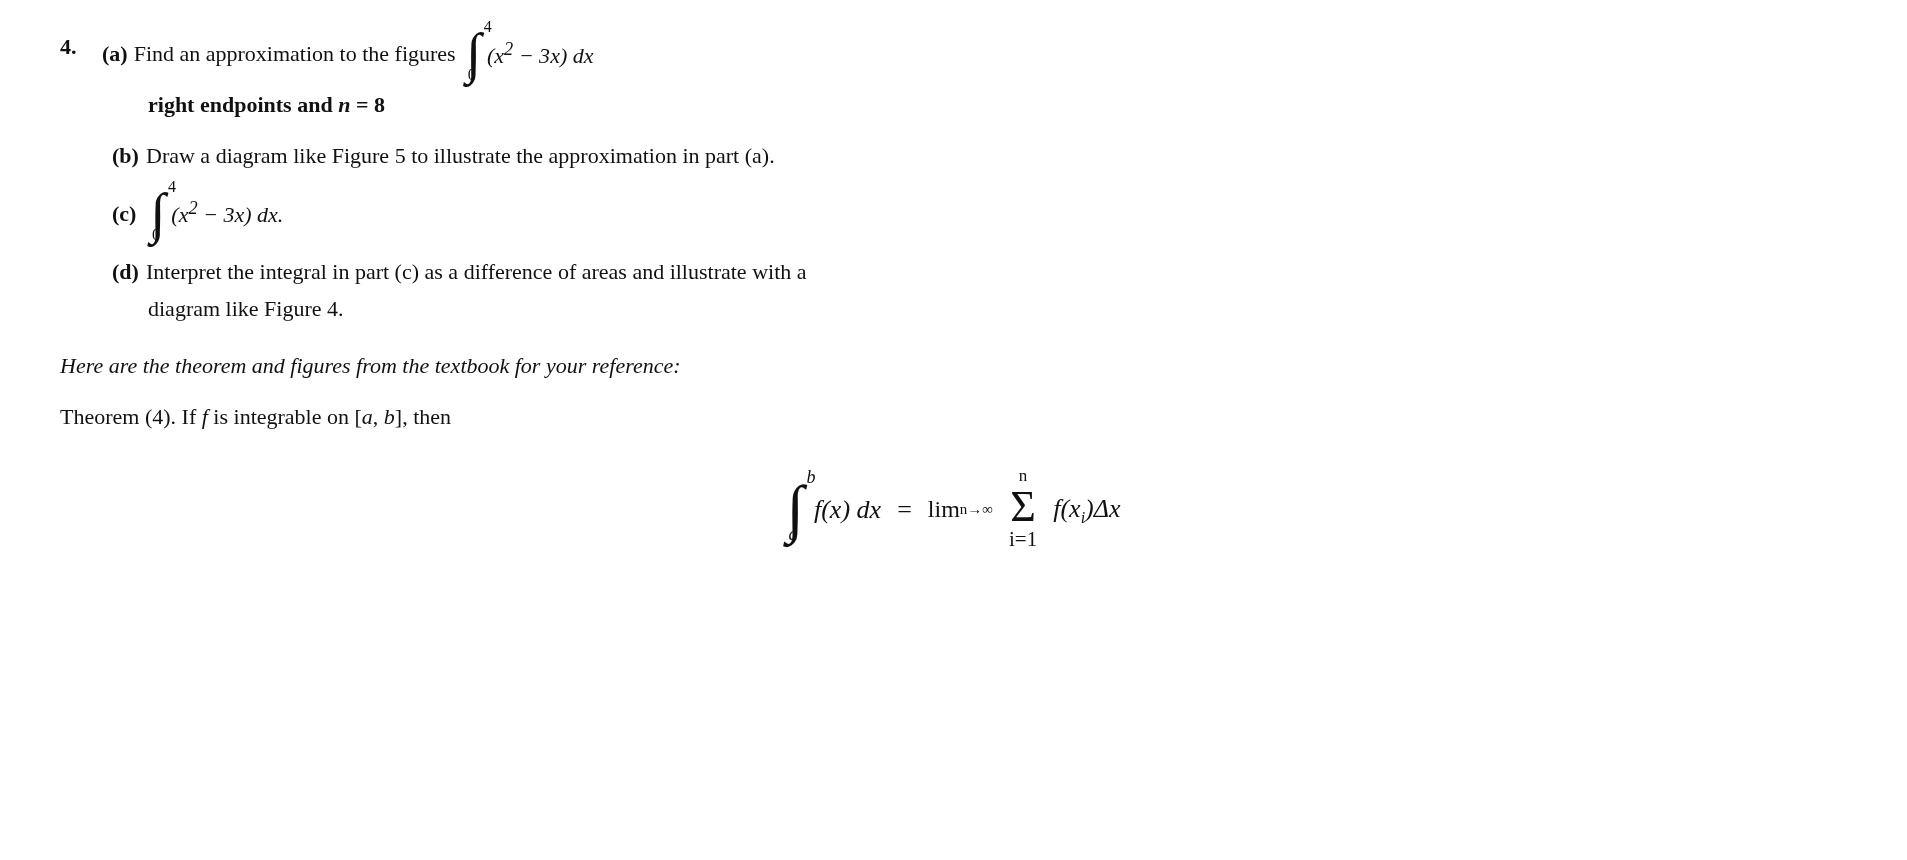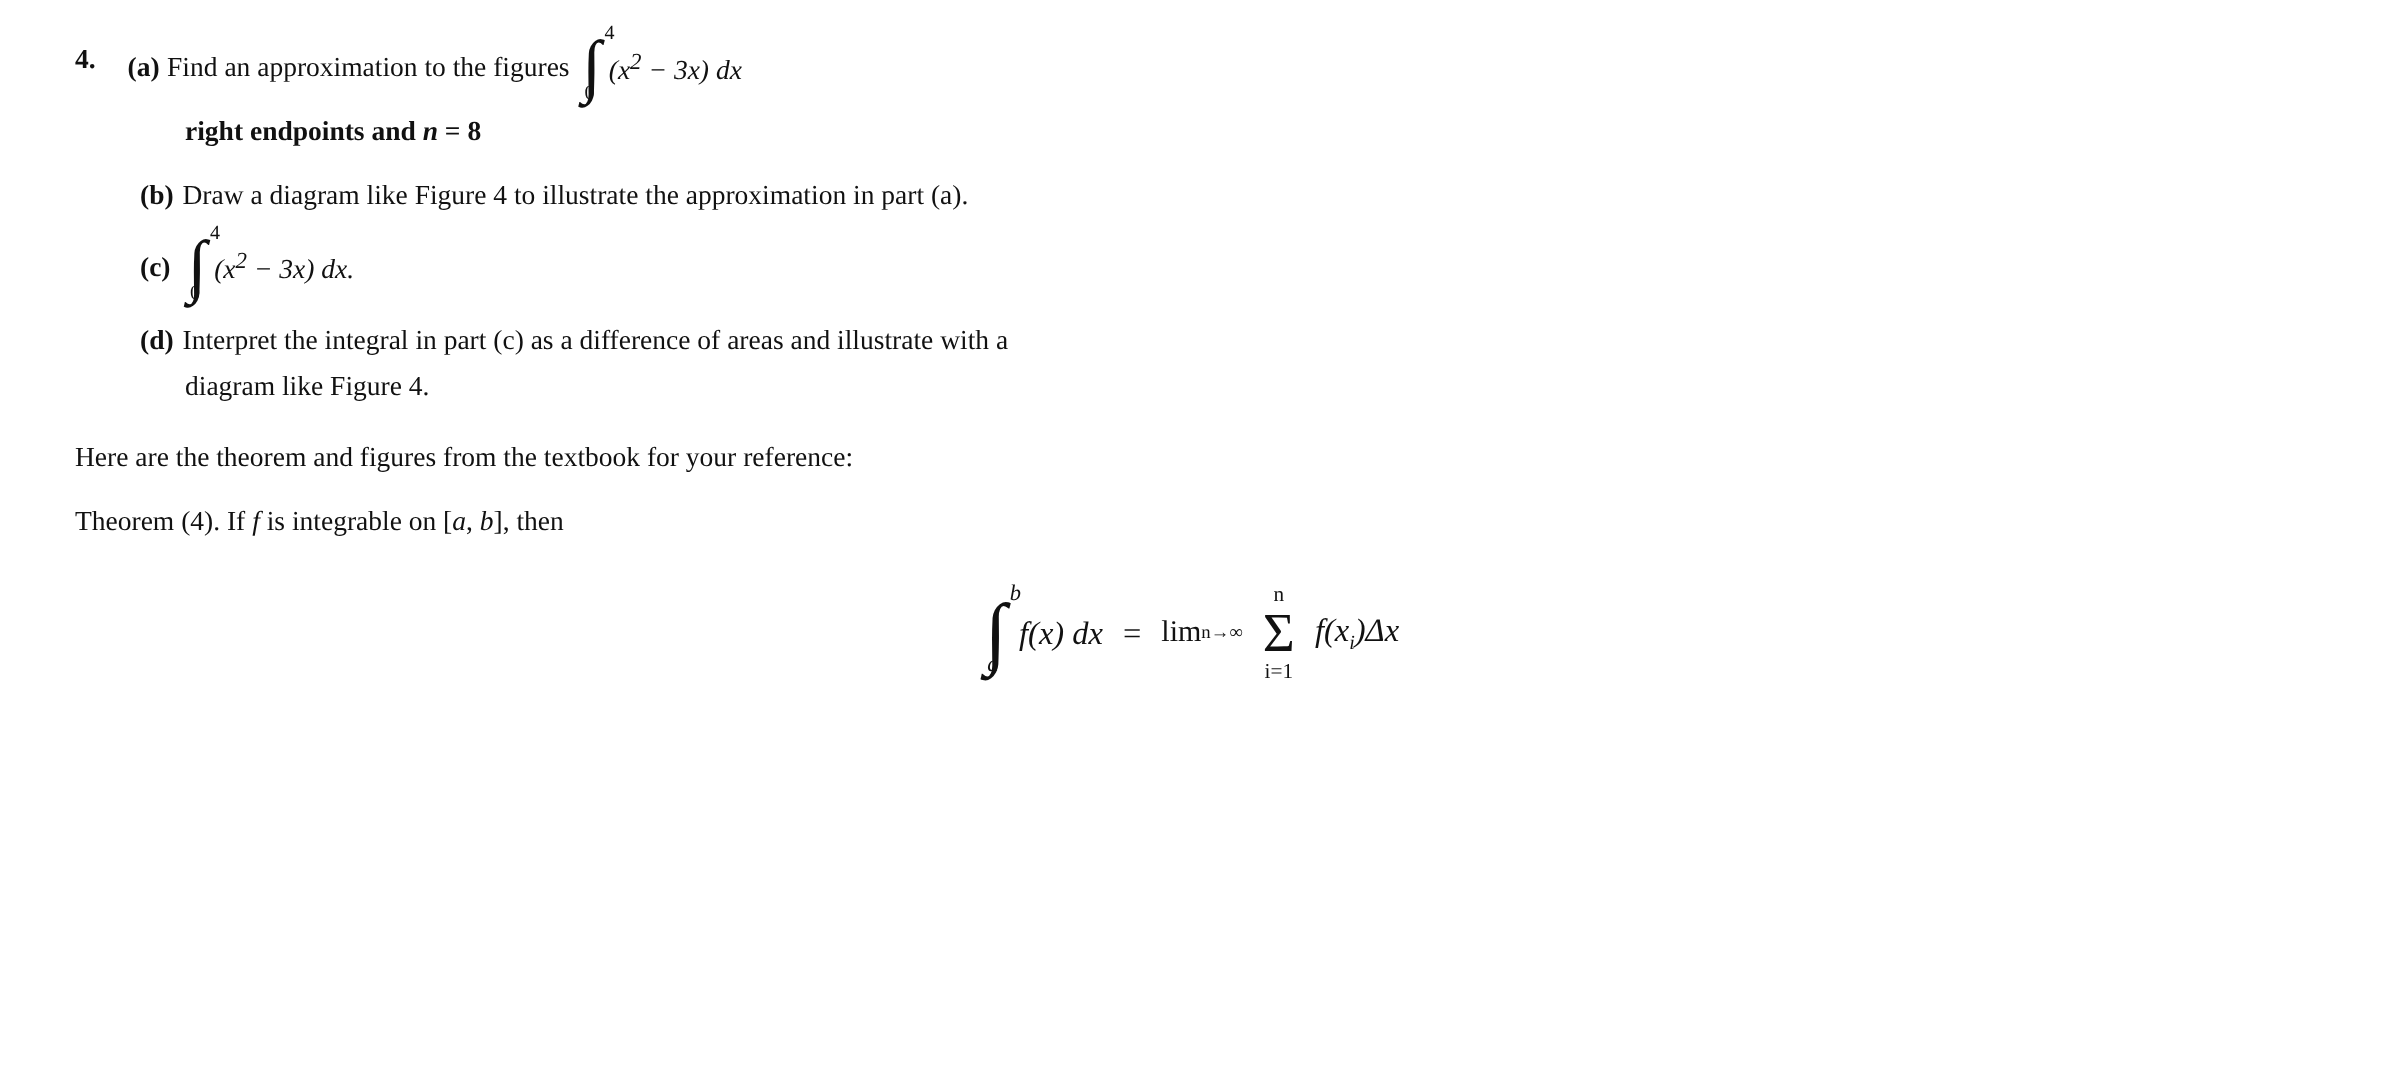--- a/index.html
+++ b/index.html
@@ -40,21 +40,21 @@
       </span>
     </div>
   </div>
 
   <div style="margin-left:88px; margin-bottom:18px;font-weight:bold;">
     <span>right endpoints and <i>n</i> = 8</span>
   </div>
 
   <div style="margin-left:52px; margin-bottom:18px; display:flex; align-items:baseline; gap:6px;">
     <span style="font-weight:bold; min-width:28px;">(b)</span>
-    <span>Draw a diagram like Figure 4 to illustrate the approximation in part (a).</span>
+    <span>Draw a diagram like Figure 5 to illustrate the approximation in part (a).</span>
   </div>
 
   <div style="margin-left:52px; margin-bottom:18px; display:flex; align-items:center; gap:6px; flex-wrap:wrap;">
     <span style="font-weight:bold; min-width:28px;">(c)</span>
 
     <span style="display:inline-flex; align-items:center; vertical-align:middle; position:relative; margin:0 4px;">
       <span style="font-size:56px; line-height:0.85; font-style:italic; position:relative;">∫
         <span style="position:absolute; top:-10px; left:18px; font-size:16px; font-style:normal;">4</span>
         <span style="position:absolute; bottom:-4px; left:2px; font-size:16px; font-style:normal;">0</span>
       </span>
@@ -63,21 +63,21 @@
   </div>
 
   <div style="margin-left:52px; margin-bottom:4px; display:flex; align-items:baseline; gap:6px;">
     <span style="font-weight:bold; min-width:28px;">(d)</span>
     <span>Interpret the integral in part (c) as a difference of areas and illustrate with a</span>
   </div>
   <div style="margin-left:88px; margin-bottom:24px;">
     <span>diagram like Figure 4.</span>
   </div>
 
-  <div style="margin-bottom:18px;">
+  <div style="margin-bottom:18px;font-style:italic;">
     <span>Here are the theorem and figures from the textbook for your reference:</span>
   </div>
 
   <div style="margin-bottom:10px;">
     <span>
       <span style="font-weight:normal;">Theorem</span>
       <span>(4).</span>
       <span> If <i>f</i> is integrable on [<i>a</i>, <i>b</i>], then</span>
     </span>
   </div>
@@ -95,20 +95,20 @@
     <span style="font-size:26px;">  =  </span>
 
     <span style="display:inline-flex; flex-direction:row; align-items:center; vertical-align:middle;">
       <span style="font-size:24px;">lim</span>
       <span style="font-size:15px;">n→∞</span>
     </span>
 
     <span style="display:inline-flex; flex-direction:column; align-items:center; vertical-align:middle;">
       <span style="font-size:17px;">n</span>
       <span style="font-size:44px; line-height:0.8;">Σ</span>
-      <span style="font-size:17px;">i=1</span>
+      <span style="font-size:21px;">i=1</span>
     </span>
 
     <span style="font-style:italic; font-size:26px;"><i>f</i>(<i>x</i><sub style="font-size:16px;"><i>i</i></sub>)Δ<i>x</i></span>
 
   </div>
 
 </div>
 
 </body></html>

